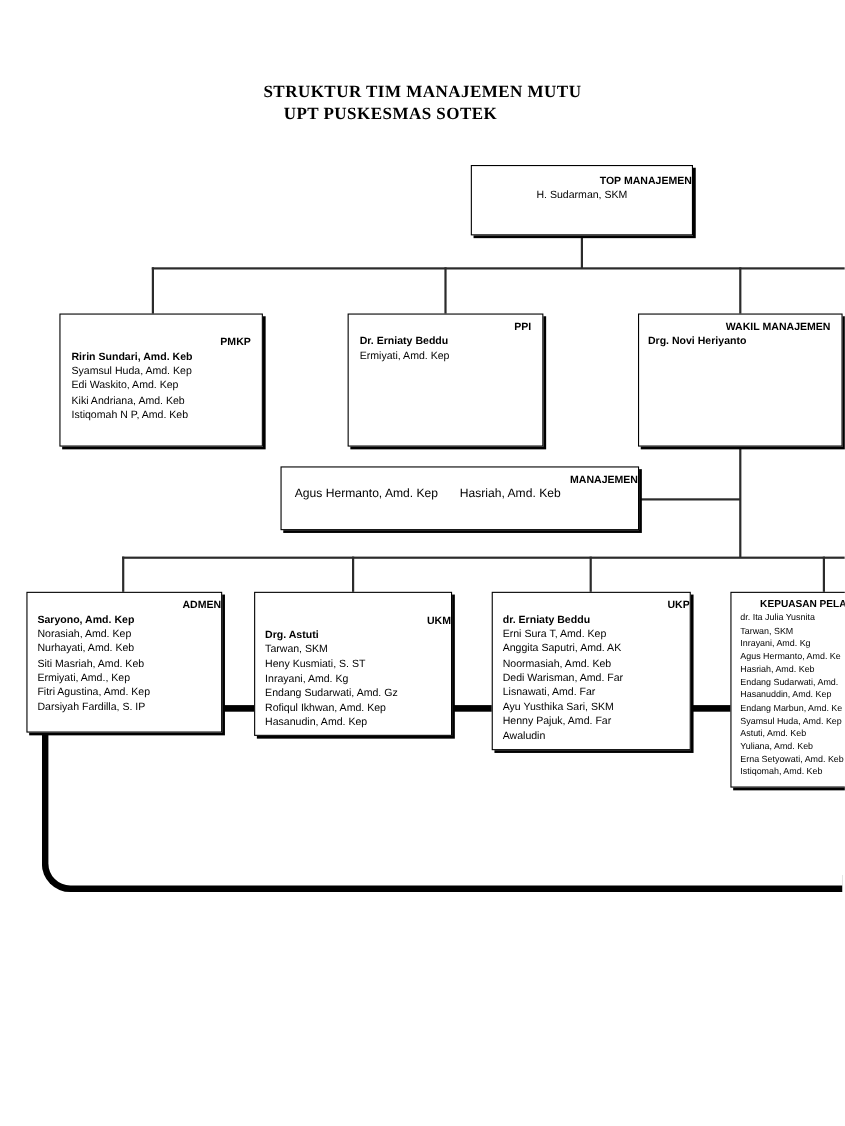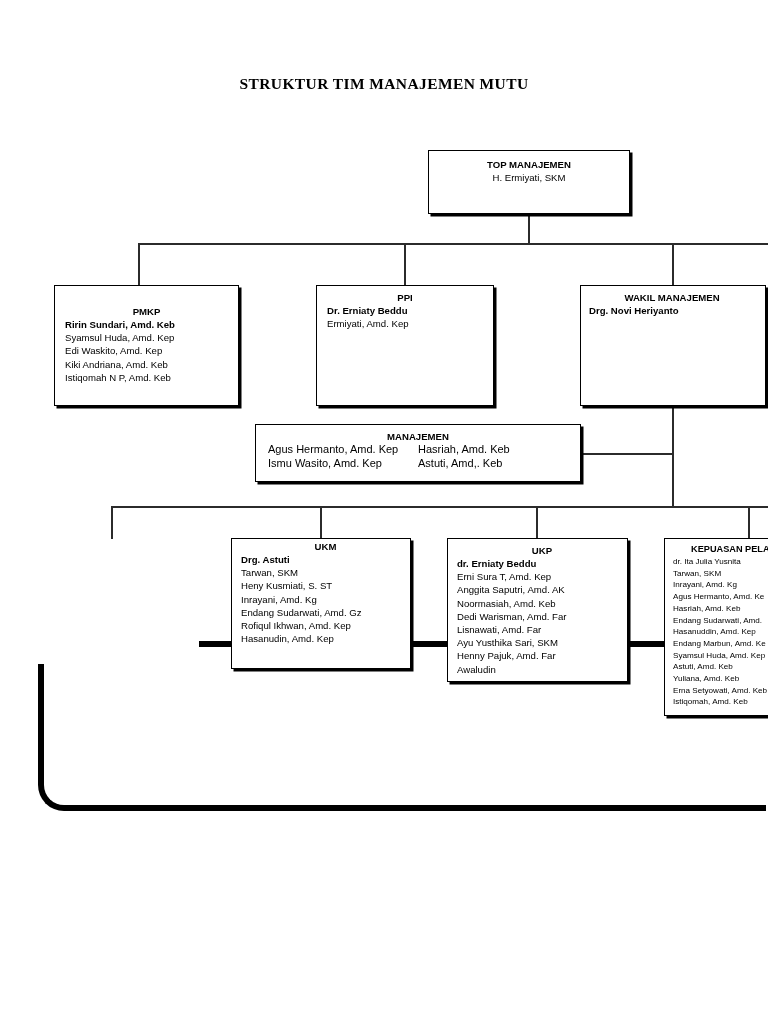--- a/index.html
+++ b/index.html
@@ -48,21 +48,21 @@
     box-sizing: border-box;
     background: #ffffff;
     border: 1.6px solid #000000;
     box-shadow: 2.5px 2.5px 0 0 #000000;
     z-index: 5;
     overflow: hidden;
   }
   .node .hdr {
     font-size: 9.6px;
     font-weight: bold;
-    text-align: center;
+    text-align: right;
     line-height: 13px;
     white-space: nowrap;
   }
   .node .row {
     font-size: 9.6px;
     line-height: 13.2px;
     white-space: nowrap;
   }
   .node .row.bold { font-weight: bold; }
 
@@ -103,21 +103,21 @@
   }
   .sek-line .c1 { width: 150px; }
   .sek-line .c2 { width: 150px; }
 
   #node-admen {
     left: 24px; top: 538px; width: 178px; height: 128px;
     padding: 5px 0 0 9px;
   }
   #node-ukm {
     left: 231px; top: 538px; width: 180px; height: 131px;
-    padding: 1px 0 0 9px;
+    padding: 19px 0 0 9px;
   }
   #node-ukp {
     left: 447px; top: 538px; width: 181px; height: 144px;
     padding: 5px 0 0 9px;
   }
   #node-kepuasan {
     left: 664px; top: 538px; width: 154px; height: 178px;
     padding: 4px 0 0 8px;
   }
   #node-kepuasan .hdr {
@@ -156,20 +156,21 @@
     z-index: 2;
   }
 </style>
 </head>
 <body>
 
 <div id="chart-root">
 
   <div class="title-block">
     <div class="title-line l1">STRUKTUR TIM MANAJEMEN MUTU</div>
+    <div class="title-line l2">UPT PUSKESMAS SOTEK</div>
   </div>
 
   <div class="line-v" style="left:528px; top:214px; height:30px;"></div>
 
   <div class="line-h" style="left:138px; top:243px; width:630px;"></div>
 
   <div class="line-v" style="left:138px; top:243px; height:43px;"></div>
   <div class="line-v" style="left:404px; top:243px; height:43px;"></div>
   <div class="line-v" style="left:672px; top:243px; height:43px;"></div>
 
@@ -185,21 +186,21 @@
   <div class="line-v" style="left:748px; top:506px; height:33px;"></div>
 
   <div class="thick-h" style="left:199px; top:641px; width:35px;"></div>
   <div class="thick-h" style="left:408px; top:641px; width:42px;"></div>
   <div class="thick-h" style="left:625px; top:641px; width:42px;"></div>
 
   <div class="return-path" style="left:38px; top:664px; width:728px; height:147px;"></div>
 
   <div class="node" id="node-top">
     <div class="hdr">TOP MANAJEMEN</div>
-    <div class="row">H. Ermiyati, SKM</div>
+    <div class="row">H. Sudarman, SKM</div>
   </div>
 
   <div class="node" id="node-pmkp">
     <div class="hdr">PMKP</div>
     <div class="row bold">Ririn Sundari, Amd. Keb</div>
     <div class="row">Syamsul Huda, Amd. Kep</div>
     <div class="row">Edi Waskito, Amd. Kep</div>
     <div class="row">Kiki Andriana, Amd. Keb</div>
     <div class="row">Istiqomah N P, Amd. Keb</div>
   </div>
@@ -215,27 +216,33 @@
     <div class="row">Ermiyati, Amd. Kep</div>
   </div>
 
   <div class="node" id="node-sekretaris">
     <div class="hdr">MANAJEMEN</div>
     <div class="sek-grid">
       <div class="sek-line">
         <span class="c1">Agus Hermanto, Amd. Kep</span>
         <span class="c2">Hasriah, Amd. Keb</span>
       </div>
-      <div class="sek-line">
-        <span class="c1">Ismu Wasito, Amd. Kep</span>
-        <span class="c2">Astuti, Amd,. Keb</span>
-      </div>
     </div>
   </div>
 
+  <div class="node" id="node-admen">
+    <div class="hdr">ADMEN</div>
+    <div class="row bold">Saryono, Amd. Kep</div>
+    <div class="row">Norasiah, Amd. Kep</div>
+    <div class="row">Nurhayati, Amd. Keb</div>
+    <div class="row">Siti Masriah, Amd. Keb</div>
+    <div class="row">Ermiyati, Amd., Kep</div>
+    <div class="row">Fitri Agustina, Amd. Kep</div>
+    <div class="row">Darsiyah Fardilla, S. IP</div>
+  </div>
 
   <div class="node" id="node-ukm">
     <div class="hdr">UKM</div>
     <div class="row bold">Drg. Astuti</div>
     <div class="row">Tarwan, SKM</div>
     <div class="row">Heny Kusmiati, S. ST</div>
     <div class="row">Inrayani, Amd. Kg</div>
     <div class="row">Endang Sudarwati, Amd. Gz</div>
     <div class="row">Rofiqul Ikhwan, Amd. Kep</div>
     <div class="row">Hasanudin, Amd. Kep</div>

